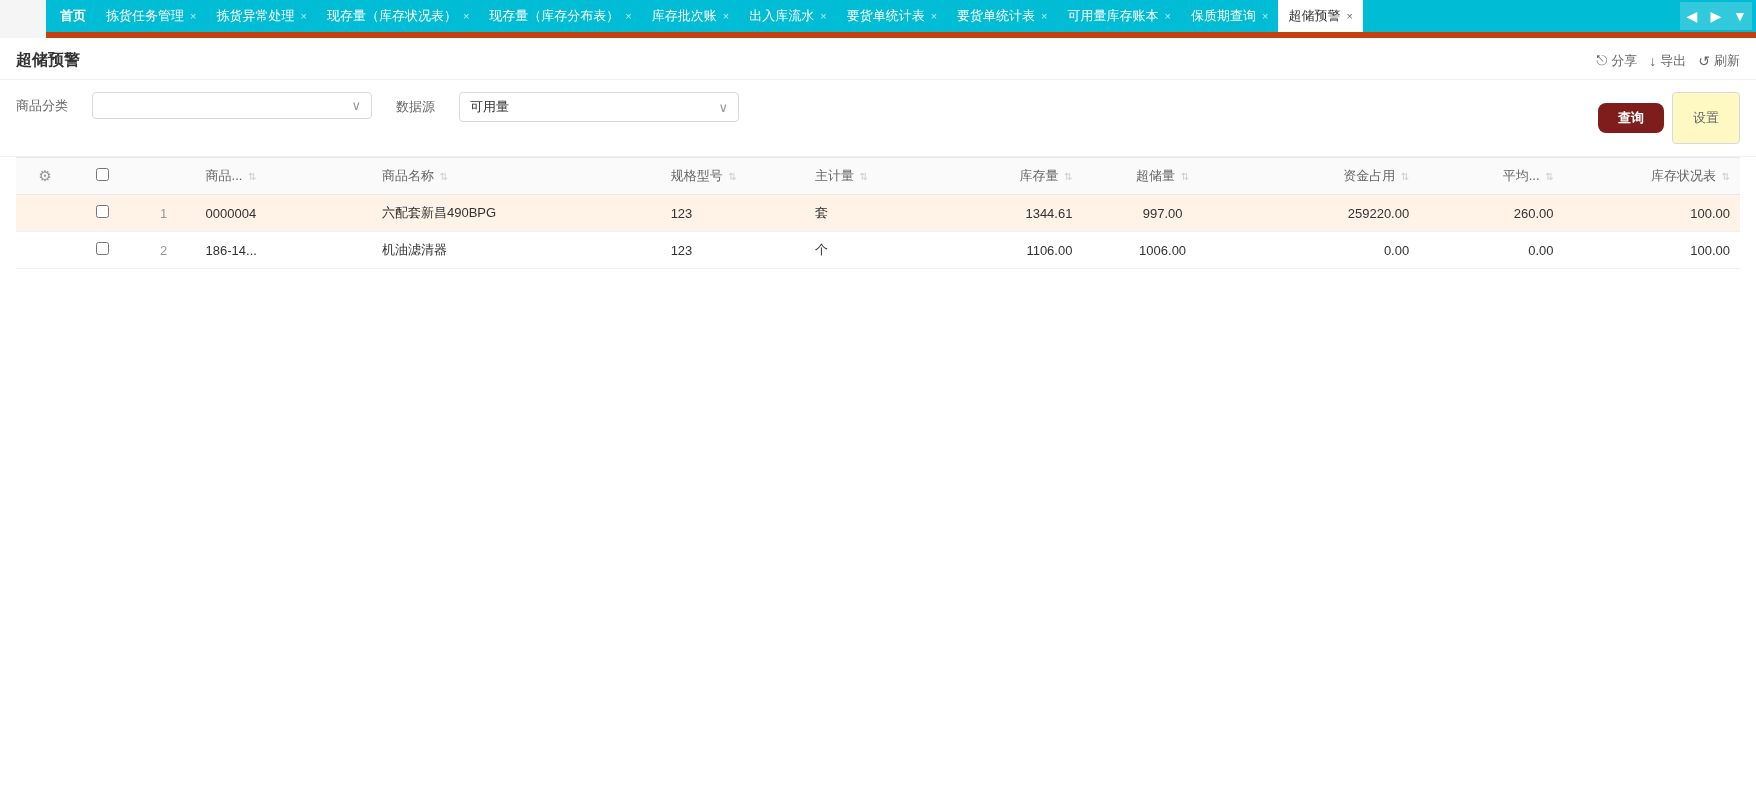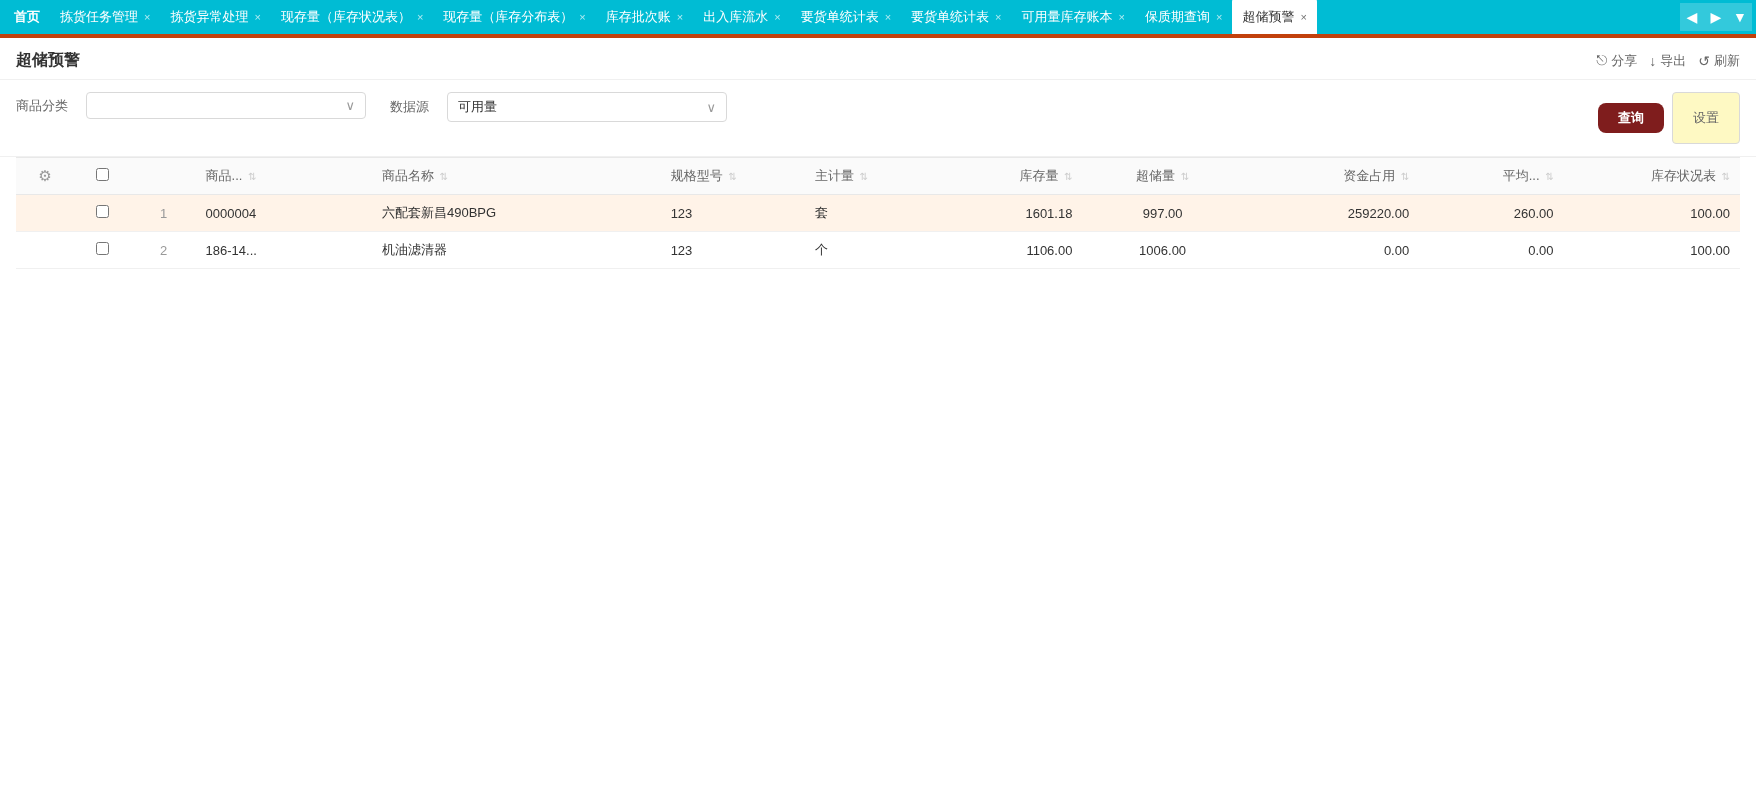--- a/index.html
+++ b/index.html
@@ -6,21 +6,22 @@
     body { font-family: 'Microsoft YaHei', Arial, sans-serif; font-size: 13px; background: #f5f5f5; color: #333; overflow-x: hidden; }
 
     
     .top-nav {
       display: flex;
       align-items: center;
       background: #00bcd4;
       height: 38px;
       padding: 0 4px;
       overflow: hidden;
-      border-bottom: 4px solid #c2410c;
+      border-bottom: 6px solid #c2410c;
+      margin-left: 46px;
     }
     .top-nav .nav-item {
       display: flex;
       align-items: center;
       padding: 0 10px;
       height: 38px;
       color: #fff;
       font-size: 13px;
       cursor: pointer;
       white-space: nowrap;
@@ -82,21 +83,21 @@
       align-items: center;
       gap: 4px;
       color: #666;
       cursor: pointer;
       font-size: 13px;
     }
     .action-link .icon { font-size: 14px; }
     .filter-group {
       display: flex;
       align-items: center;
-      gap: 18px;
+      gap: 24px;
     }
     .filter-label {
       font-size: 13px;
       color: #666;
       white-space: nowrap;
     }
     .filter-select {
       display: flex;
       align-items: center;
       border: 1px solid #d9d9d9;
@@ -333,21 +334,21 @@
       <tr class="row-highlight">
     <td class="col-settings-icon"></td>
     <td class="col-checkbox">
       <input type="checkbox" style="">
     </td>
     <td class="col-index">1</td>
     <td class="col-sku">0000004</td>
     <td class="col-name">六配套新昌490BPG</td>
     <td class="col-spec">123</td>
     <td class="col-unit">套</td>
-    <td class="col-stock">1601.18</td>
+    <td class="col-stock">1344.61</td>
     <td class="col-over">997.00</td>
     <td class="col-capital">259220.00</td>
     <td class="col-avg">260.00</td>
     <td class="col-maxstock">100.00</td>
   </tr>
           <tr class="row-normal">
     <td class="col-settings-icon"></td>
     <td class="col-checkbox">
       <input type="checkbox" style="">
     </td>

